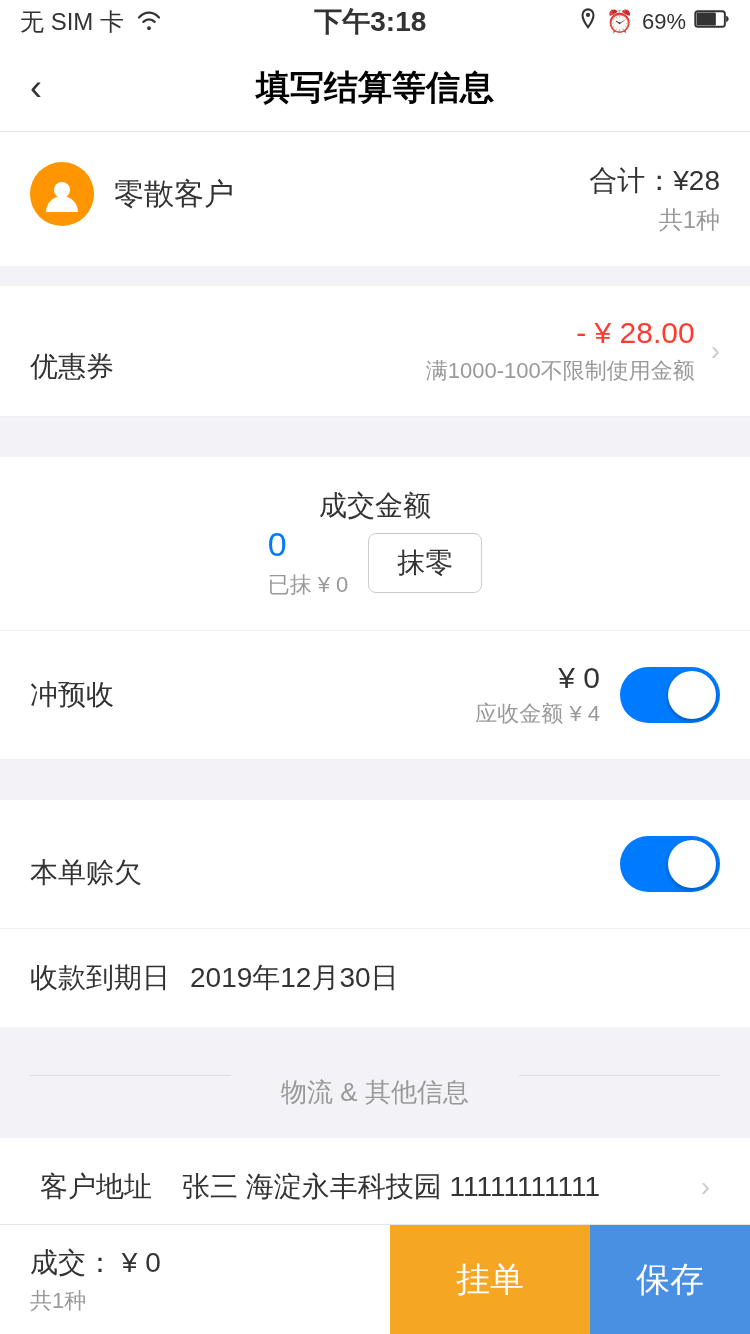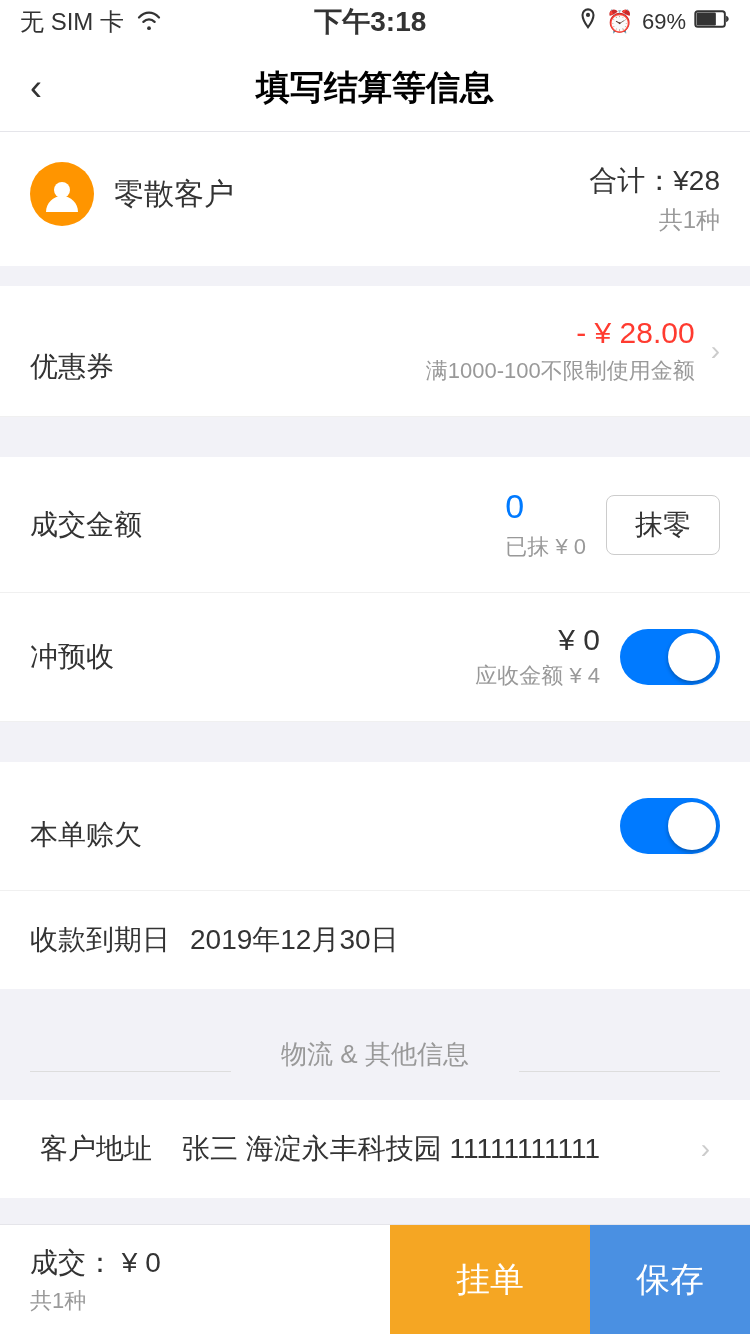--- a/index.html
+++ b/index.html
@@ -113,20 +113,21 @@
     }
 
     
     .amount-row {
       background: #fff;
       padding: 30px 30px;
       display: flex;
       align-items: center;
       justify-content: space-between;
       border-bottom: 1px solid #f0f0f0;
+      flex-direction: column;
     }
     .amount-value {
       font-size: 34px;
       color: #007aff;
       font-weight: 500;
     }
     .amount-right {
       display: flex;
       align-items: center;
       gap: 20px;
@@ -169,21 +170,21 @@
     }
 
     
     .logistics-divider {
       background: #f2f2f7;
       text-align: center;
       padding: 28px 0;
       font-size: 26px;
       color: #999;
       display: flex;
-      align-items: flex-end;
+      align-items: flex-start;
       gap: 20px;
       justify-content: center;
     }
     .logistics-divider::before,
     .logistics-divider::after {
       content: '';
       flex: 1;
       height: 1px;
       background: #ddd;
       margin: 0 30px;

